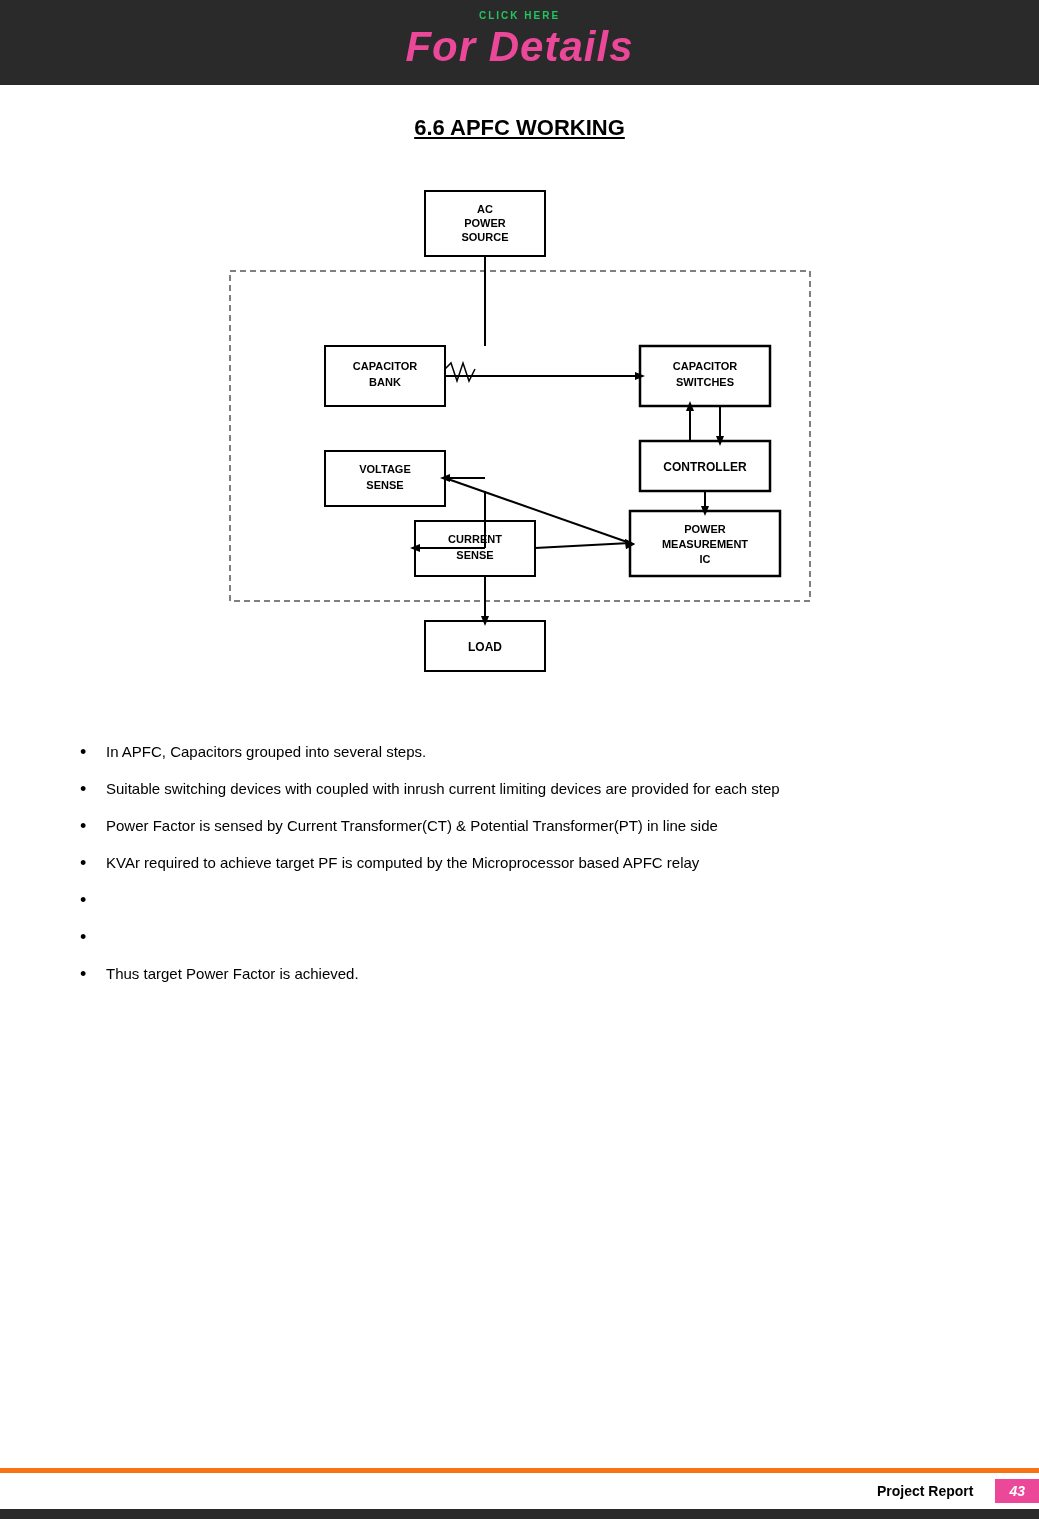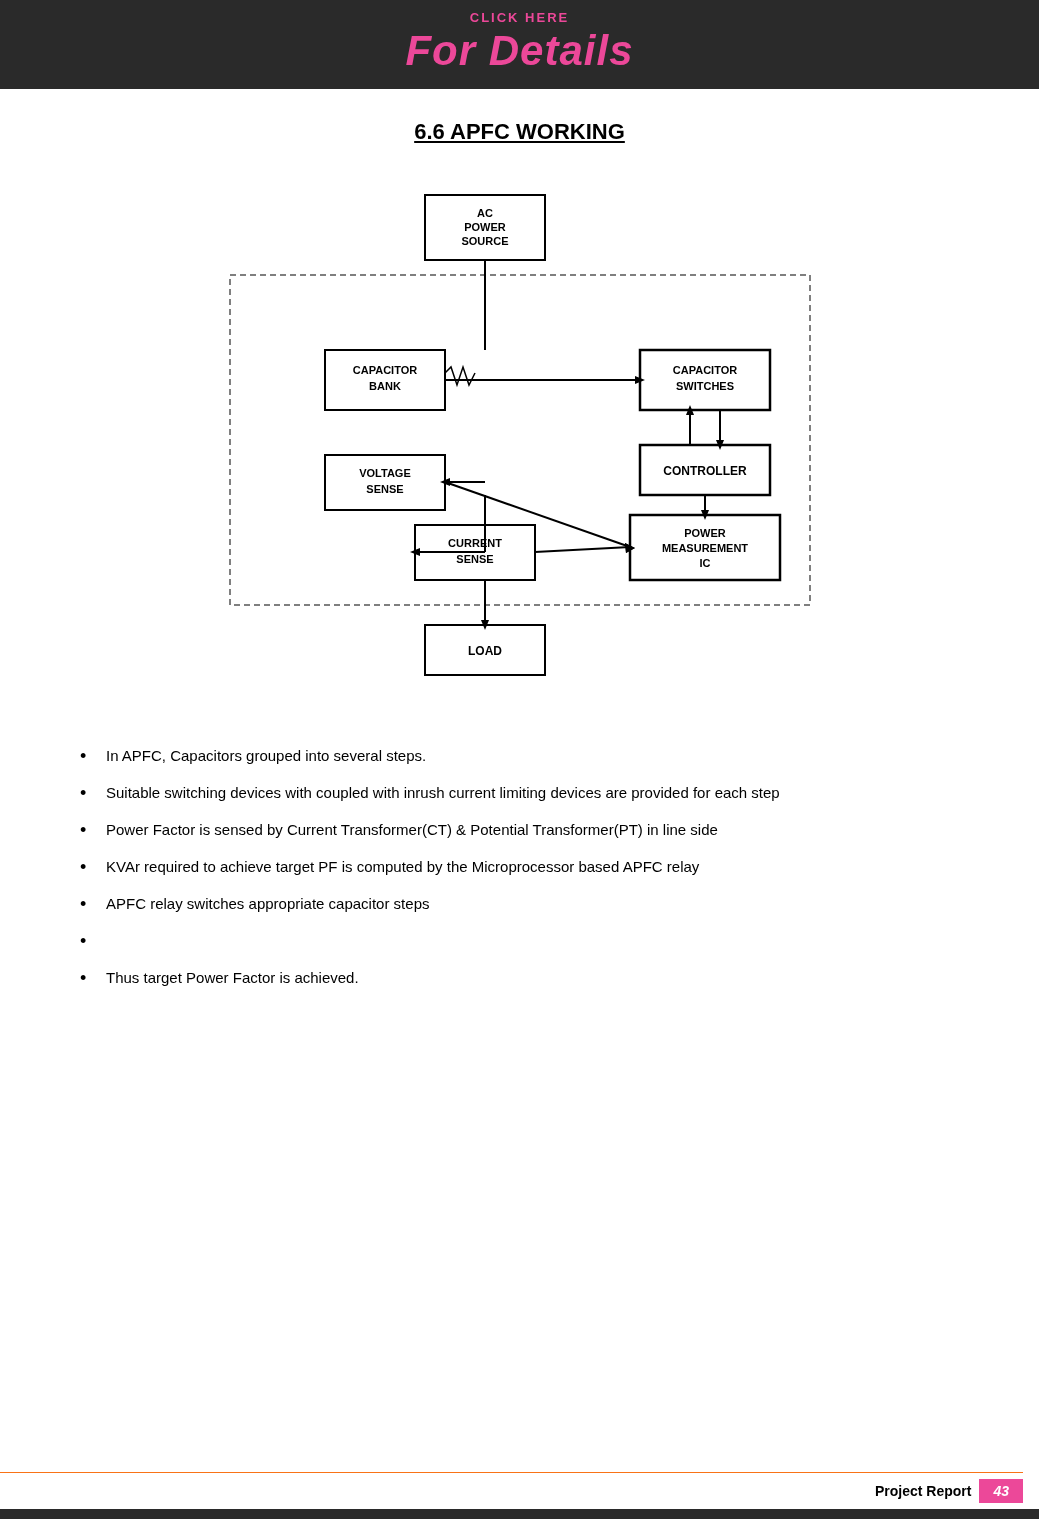--- a/index.html
+++ b/index.html
@@ -14,23 +14,23 @@
 
     
     .top-banner {
       width: 100%;
       background: #2a2a2a;
       padding: 10px 0 14px 0;
       text-align: center;
     }
 
     .click-here-text {
-      font-size: 13px;
-      font-weight: bold;
-      color: #ec4899;
+      font-size: 10px;
+      font-weight: bold;
+      color: #22c55e;
       letter-spacing: 2px;
       text-transform: uppercase;
       display: block;
       margin-bottom: 2px;
     }
 
     .for-details-text {
       font-size: 42px;
       font-weight: 900;
       color: #ec4899;
@@ -93,26 +93,27 @@
     .bullet-list li .bullet-text {
       flex: 1;
       text-align: justify;
     }
 
     
     .page-footer {
       position: absolute;
       bottom: 0;
       left: 0;
-      right: 16px;
-      border-top: 1px solid #f97316;
+      right: 0;
+      border-top: 5px solid #f97316;
       display: flex;
       justify-content: flex-end;
       align-items: center;
       padding: 6px 0;
+      gap: 14px;
     }
 
     .footer-label {
       font-size: 14px;
       font-weight: bold;
       color: #000;
       margin-right: 0;
       padding-right: 8px;
     }
 
@@ -235,21 +236,20 @@
     <li>
       <span class="bullet-dot">•</span>
       <span class="bullet-text"> Power Factor is sensed by Current Transformer(CT) &amp; Potential Transformer(PT) in line side</span>
     </li>
     <li>
       <span class="bullet-dot">•</span>
       <span class="bullet-text">KVAr required to achieve target PF is computed by the Microprocessor based APFC relay</span>
     </li>
     <li>
       <span class="bullet-dot">•</span>
-      <span class="bullet-text">APFC relay switches appropriate capacitor steps</span>
     </li>
     <li>
       <span class="bullet-dot">•</span>
     </li>
     <li>
       <span class="bullet-dot">•</span>
       <span class="bullet-text">Thus target Power Factor is achieved.</span>
     </li>
   </ul>
 

